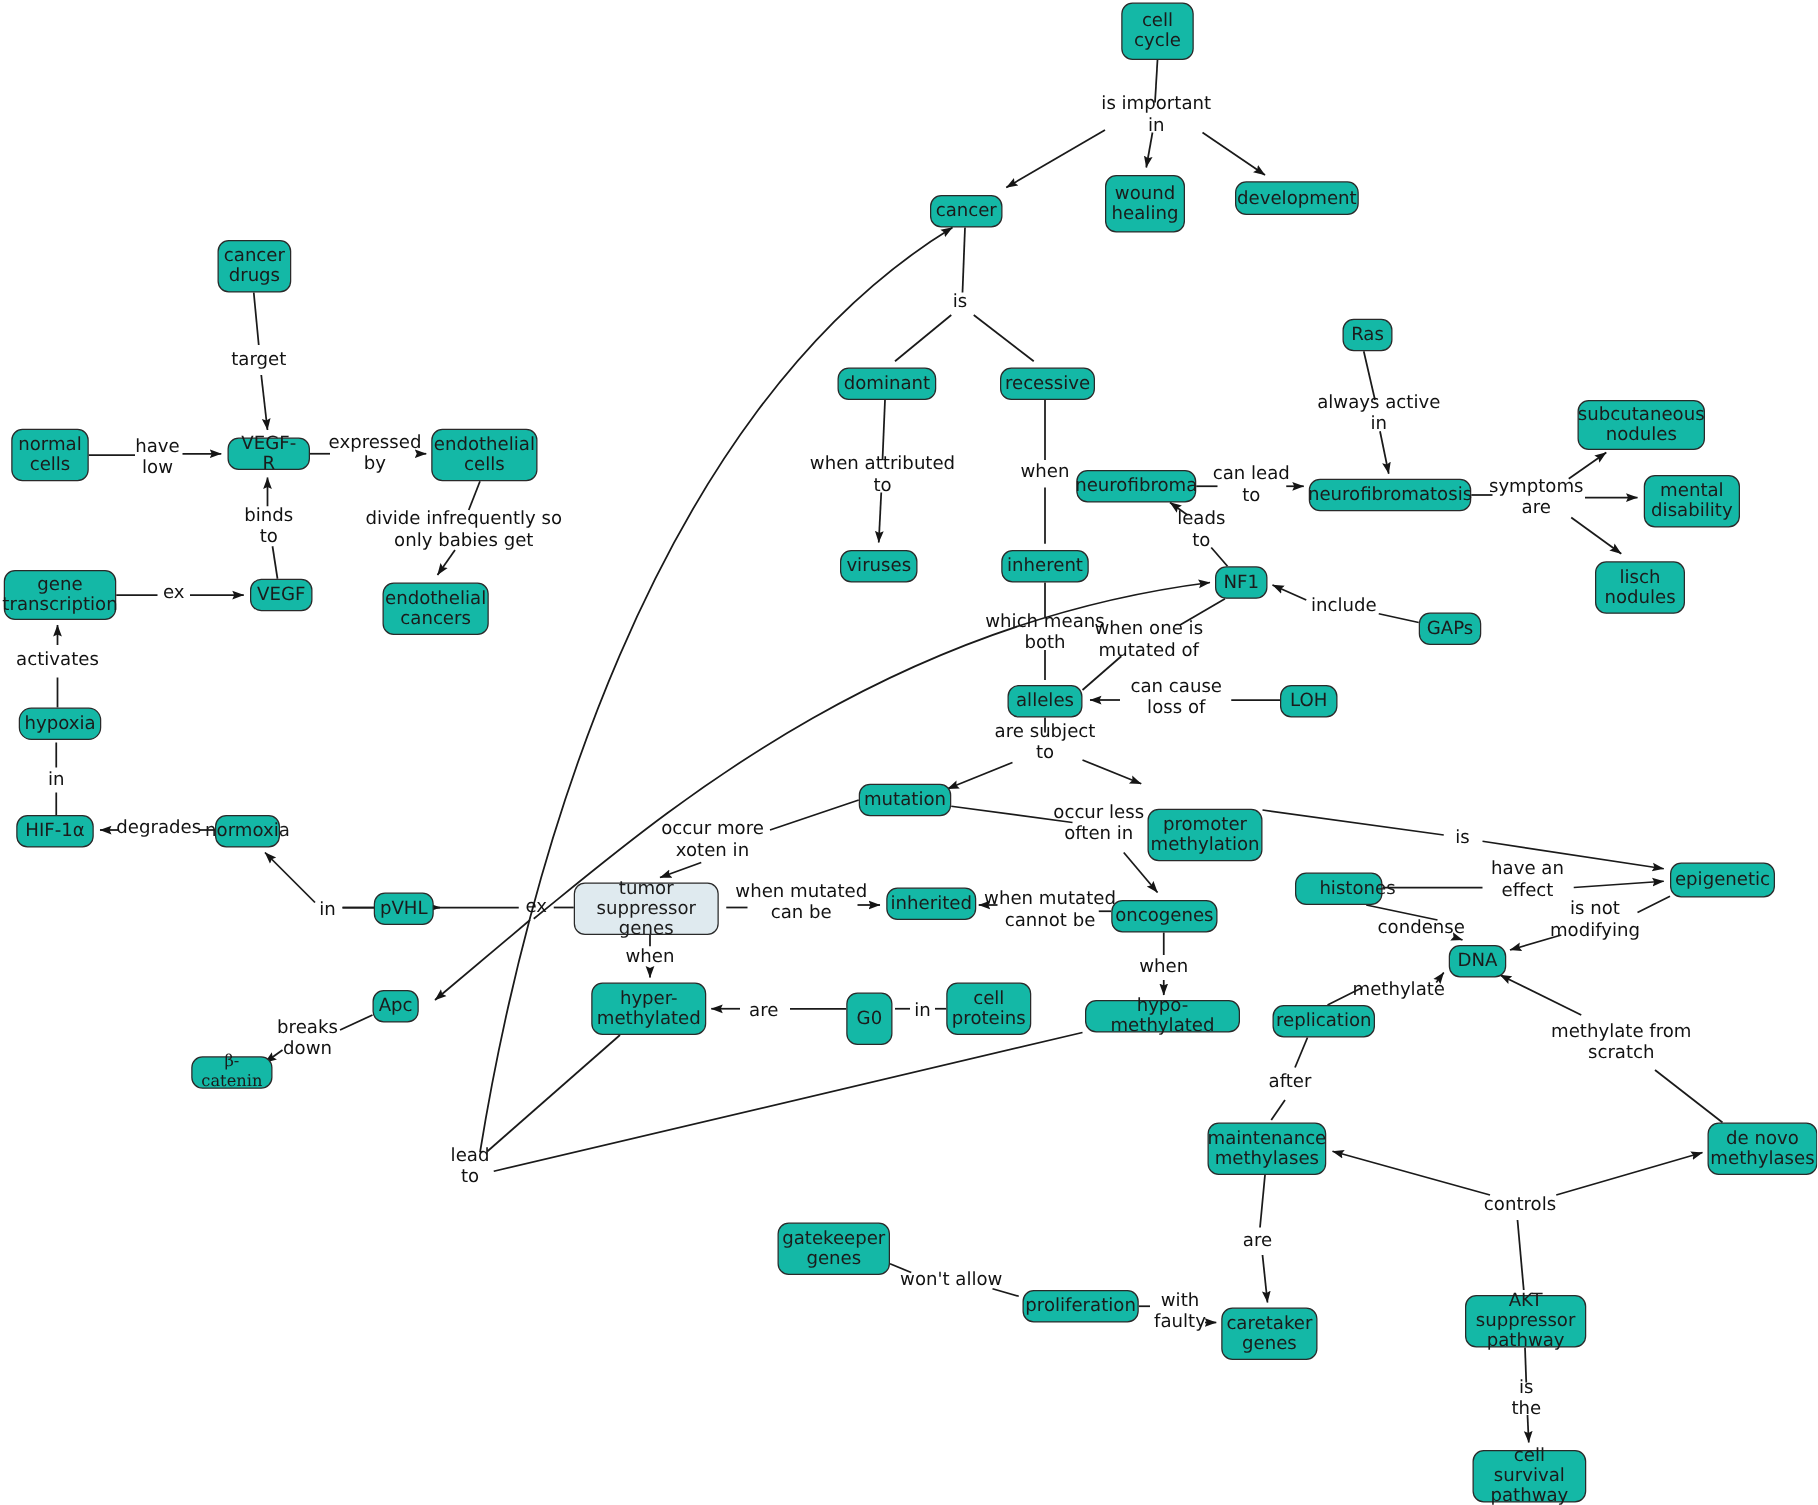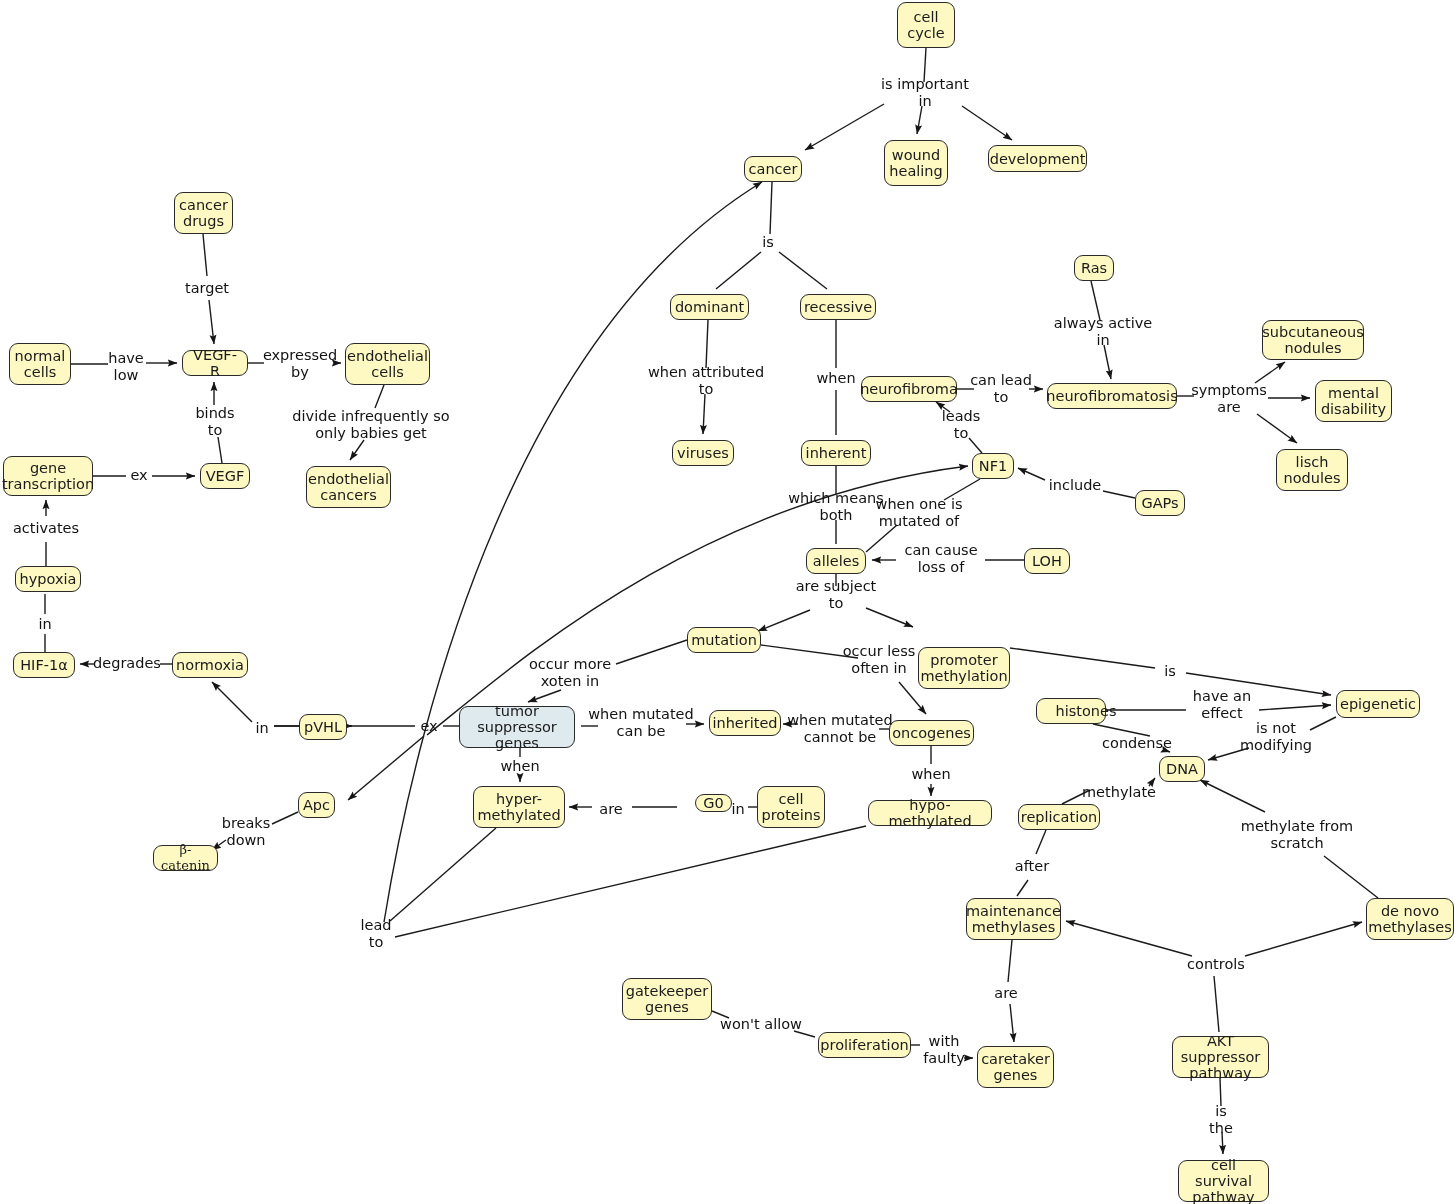--- a/index.html
+++ b/index.html
@@ -14,21 +14,21 @@
   }
   svg#edges{
     position:absolute;
     left:0;top:0;
     width:1454px;height:1204px;
     pointer-events:none;
   }
   .node{
     position:absolute;
     box-sizing:border-box;
-    background:#fef9c3;
+    background:#14b8a6;
     border:1.3px solid #2a2a2a;
     border-radius:9px;
     color:#1b1b1b;
     font-size:14.5px;
     line-height:16px;
     text-align:center;
     display:flex;
     align-items:center;
     justify-content:center;
     padding:2px 6px;
@@ -196,27 +196,27 @@
       <div class="node" style="left: 1018px; top: 804px; width: 82px; height: 26px;">replication</div>
       <div class="node selected" style="left: 459px; top: 706px; width: 116px; height: 42px;">tumor suppressor
 genes</div>
       <div class="node" style="left: 709px; top: 710px; width: 72px; height: 26px;">inherited</div>
       <div class="node" style="left: 889px; top: 720px; width: 85px; height: 26px;">oncogenes</div>
       <div class="node" style="left: 299px; top: 714px; width: 48px; height: 26px;">pVHL</div>
       <div class="node" style="left: 298px; top: 792px; width: 37px; height: 26px;">Apc</div>
       <div class="node serif" style="left: 153px; top: 845px; width: 65px; height: 26px;">β-catenin</div>
       <div class="node" style="left: 473px; top: 786px; width: 92px; height: 42px;">hyper-
 methylated</div>
-      <div class="node" style="left: 677px; top: 794px; width: 37px; height: 18px; margin-left: 18px;">G0</div>
+      <div class="node" style="left: 677px; top: 794px; width: 37px; height: 42px;">G0</div>
       <div class="node" style="left: 757px; top: 786px; width: 68px; height: 42px;">cell
 proteins</div>
       <div class="node" style="left: 868px; top: 800px; width: 124px; height: 26px;">hypo-methylated</div>
-      <div class="node" style="left: 172px; top: 652px; width: 76px; height: 26px; text-align: right;">normoxia</div>
+      <div class="node" style="left: 172px; top: 652px; width: 52px; height: 26px; text-align: right;">normoxia</div>
       <div class="node" style="left: 13px; top: 652px; width: 62px; height: 26px;">HIF-1α</div>
-      <div class="node" style="left: 15px; top: 566px; width: 66px; height: 26px;">hypoxia</div>
+      <div class="node" style="left: 15px; top: 566px; width: 66px; height: 26px; border-radius: 10px;">hypoxia</div>
       <div class="node" style="left: 3px; top: 456px; width: 90px; height: 40px;">gene
 transcription</div>
       <div class="node" style="left: 200px; top: 463px; width: 50px; height: 26px;">VEGF</div>
       <div class="node" style="left: 182px; top: 350px; width: 66px; height: 26px;">VEGF-R</div>
       <div class="node" style="left: 9px; top: 343px; width: 62px; height: 42px;">normal
 cells</div>
       <div class="node" style="left: 174px; top: 192px; width: 59px; height: 42px;">cancer
 drugs</div>
       <div class="node" style="left: 345px; top: 343px; width: 85px; height: 42px;">endothelial
 cells</div>

